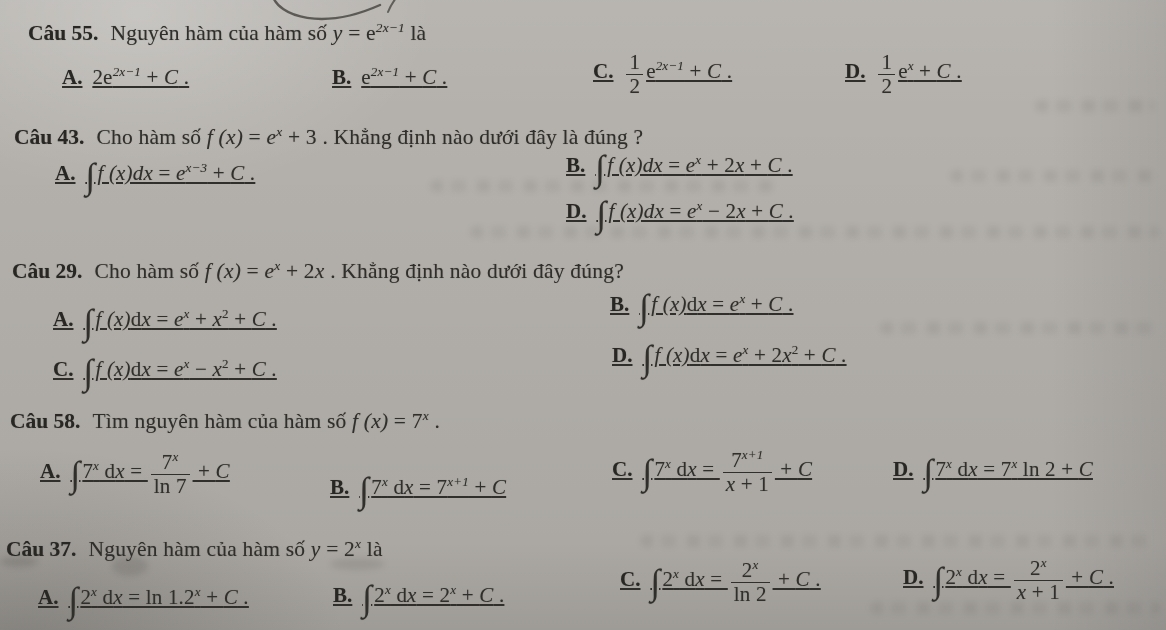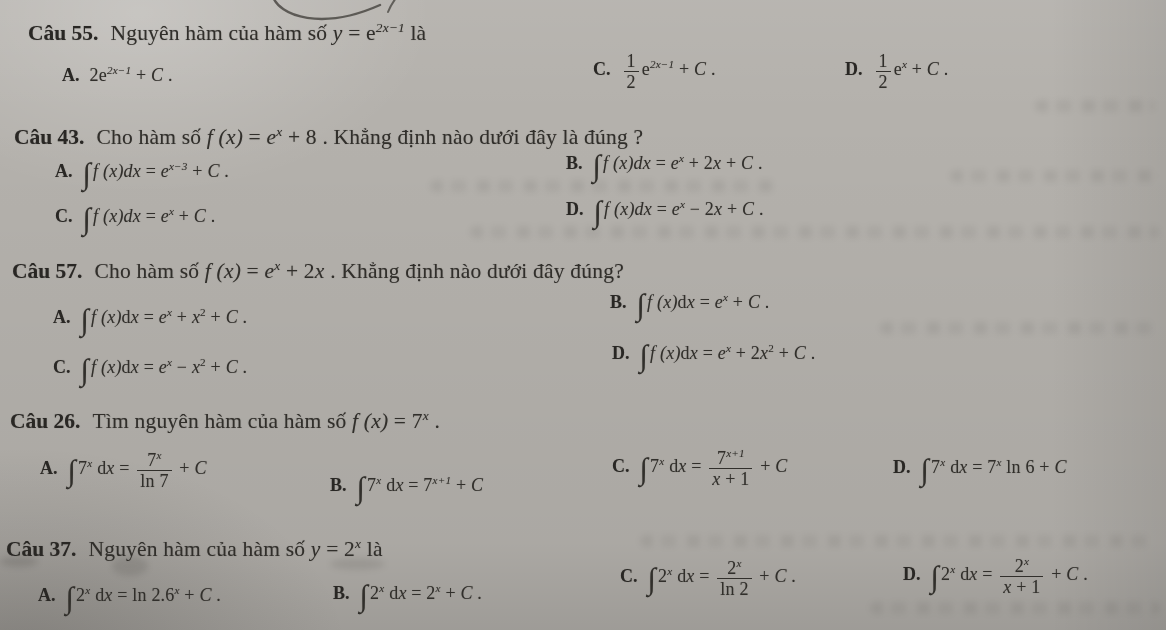--- a/index.html
+++ b/index.html
@@ -11,22 +11,22 @@
       radial-gradient(ellipse 500px 320px at 2% 104%, rgba(35,33,30,0.22), rgba(35,33,30,0) 65%),
       linear-gradient(to right, rgba(0,0,0,0) 90%, rgba(0,0,0,0.07)),
       linear-gradient(to bottom, rgba(255,255,255,0.06), rgba(0,0,0,0) 18%, rgba(0,0,0,0.05) 86%, rgba(0,0,0,0.12)),
       #b4b1ac;
     font-family:"Liberation Serif","DejaVu Serif",serif;
     color:#312f2b;
   }
   .q-head{position:absolute;white-space:nowrap;font-size:21.5px;line-height:1.2;
           text-shadow:0 0 1px rgba(49,47,43,0.35);}
   .q-label{font-weight:bold;color:#292724;margin-right:12px;}
-  .opt{position:absolute;white-space:nowrap;font-size:18px;line-height:1.2;
-       text-shadow:0 0 1px rgba(49,47,43,0.3);}
+  .opt{position:absolute;white-space:nowrap;font-size:21px;line-height:1.2;
+       text-shadow:0 0 1px rgba(49,47,43,0.3);text-decoration:underline;}
   .opt-label{font-weight:bold;color:#292724;margin-right:10px;}
   .math{letter-spacing:0.2px;}
   .tk-r{font-style:normal;}
   .tk-i{font-style:italic;}
   .tk-is{font-style:italic;font-size:0.62em;vertical-align:0.62em;}
   .tk-rs{font-style:normal;font-size:0.62em;vertical-align:0.62em;}
   .tk-int{font-style:normal;font-size:1.7em;line-height:0;vertical-align:-0.22em;margin-right:2px;}
   .frac{display:inline-block;text-align:center;vertical-align:-0.72em;line-height:1.0;margin:0 3px;}
   .frac .num{display:block;padding:0 3px 1px;}
   .frac .den{display:block;border-top:1.7px solid #312f2b;padding:1px 3px 0;}
@@ -56,80 +56,80 @@
   <div class="smudge" style="left:0;top:556px;width:38px;height:11px;opacity:0.35;"></div>
   <div class="smudge" style="left:112px;top:556px;width:36px;height:20px;opacity:0.3;"></div>
   <div class="smudge" style="left:330px;top:558px;width:55px;height:12px;opacity:0.25;"></div>
 
   <div class="q-head" style="left:28px;top:20px;">
     <span class="q-label">Câu 55.</span><span class="math"><span class="tk-r">Nguyên hàm của hàm số </span><span class="tk-i">y</span><span class="tk-r"> = e</span><span class="tk-is">2x−1</span><span class="tk-r">  là</span></span>
   </div>
   <div class="opt" style="left:62px;top:64px;">
     <span class="opt-label">A.</span><span class="math"><span class="tk-r">2e</span><span class="tk-is">2x−1</span><span class="tk-r"> + </span><span class="tk-i">C</span><span class="tk-r"> .</span></span>
   </div>
+  <div class="opt" style="left:332px;top:64px;">
+    <span class="opt-label">B.</span><span class="math"><span class="tk-r">e</span><span class="tk-is">2x−1</span><span class="tk-r"> + </span><span class="tk-i">C</span><span class="tk-r"> .</span></span>
+  </div>
   <div class="opt" style="left:593px;top:52px;">
     <span class="opt-label">C.</span><span class="math"><span class="frac"><span class="num"><span class="tk-r">1</span></span><span class="den"><span class="tk-r">2</span></span></span><span class="tk-r">e</span><span class="tk-is">2x−1</span><span class="tk-r"> + </span><span class="tk-i">C</span><span class="tk-r"> .</span></span>
   </div>
   <div class="opt" style="left:845px;top:52px;">
     <span class="opt-label">D.</span><span class="math"><span class="frac"><span class="num"><span class="tk-r">1</span></span><span class="den"><span class="tk-r">2</span></span></span><span class="tk-r">e</span><span class="tk-is">x</span><span class="tk-r"> + </span><span class="tk-i">C</span><span class="tk-r"> .</span></span>
   </div>
 
   <div class="q-head" style="left:14px;top:124px;">
-    <span class="q-label">Câu 43.</span><span class="math"><span class="tk-r">Cho hàm số </span><span class="tk-i">f (x)</span><span class="tk-r"> = </span><span class="tk-i">e</span><span class="tk-is">x</span><span class="tk-r"> + 8 . Khẳng định nào dưới đây là đúng ?</span></span>
+    <span class="q-label">Câu 43.</span><span class="math"><span class="tk-r">Cho hàm số </span><span class="tk-i">f (x)</span><span class="tk-r"> = </span><span class="tk-i">e</span><span class="tk-is">x</span><span class="tk-r"> + 3 . Khẳng định nào dưới đây là đúng ?</span></span>
   </div>
   <div class="opt" style="left:55px;top:160px;">
     <span class="opt-label">A.</span><span class="math"><span class="tk-int">∫</span><span class="tk-i">f (x)dx</span><span class="tk-r"> = </span><span class="tk-i">e</span><span class="tk-is">x−3</span><span class="tk-r"> + </span><span class="tk-i">C</span><span class="tk-r"> .</span></span>
   </div>
   <div class="opt" style="left:566px;top:152px;">
     <span class="opt-label">B.</span><span class="math"><span class="tk-int">∫</span><span class="tk-i">f (x)dx</span><span class="tk-r"> = </span><span class="tk-i">e</span><span class="tk-is">x</span><span class="tk-r"> + 2</span><span class="tk-i">x</span><span class="tk-r"> + </span><span class="tk-i">C</span><span class="tk-r"> .</span></span>
   </div>
-  <div class="opt" style="left:55px;top:205px;">
-    <span class="opt-label">C.</span><span class="math"><span class="tk-int">∫</span><span class="tk-i">f (x)dx</span><span class="tk-r"> = </span><span class="tk-i">e</span><span class="tk-is">x</span><span class="tk-r"> + </span><span class="tk-i">C</span><span class="tk-r"> .</span></span>
-  </div>
   <div class="opt" style="left:566px;top:198px;">
     <span class="opt-label">D.</span><span class="math"><span class="tk-int">∫</span><span class="tk-i">f (x)dx</span><span class="tk-r"> = </span><span class="tk-i">e</span><span class="tk-is">x</span><span class="tk-r"> − 2</span><span class="tk-i">x</span><span class="tk-r"> + </span><span class="tk-i">C</span><span class="tk-r"> .</span></span>
   </div>
 
   <div class="q-head" style="left:12px;top:258px;">
-    <span class="q-label">Câu 57.</span><span class="math"><span class="tk-r">Cho hàm số </span><span class="tk-i">f (x)</span><span class="tk-r"> = </span><span class="tk-i">e</span><span class="tk-is">x</span><span class="tk-r"> + 2</span><span class="tk-i">x</span><span class="tk-r"> . Khẳng định nào dưới đây đúng?</span></span>
+    <span class="q-label">Câu 29.</span><span class="math"><span class="tk-r">Cho hàm số </span><span class="tk-i">f (x)</span><span class="tk-r"> = </span><span class="tk-i">e</span><span class="tk-is">x</span><span class="tk-r"> + 2</span><span class="tk-i">x</span><span class="tk-r"> . Khẳng định nào dưới đây đúng?</span></span>
   </div>
   <div class="opt" style="left:53px;top:306px;">
     <span class="opt-label">A.</span><span class="math"><span class="tk-int">∫</span><span class="tk-i">f (x)</span><span class="tk-r">d</span><span class="tk-i">x</span><span class="tk-r"> = </span><span class="tk-i">e</span><span class="tk-is">x</span><span class="tk-r"> + </span><span class="tk-i">x</span><span class="tk-rs">2</span><span class="tk-r"> + </span><span class="tk-i">C</span><span class="tk-r"> .</span></span>
   </div>
   <div class="opt" style="left:610px;top:291px;">
     <span class="opt-label">B.</span><span class="math"><span class="tk-int">∫</span><span class="tk-i">f (x)</span><span class="tk-r">d</span><span class="tk-i">x</span><span class="tk-r"> = </span><span class="tk-i">e</span><span class="tk-is">x</span><span class="tk-r"> + </span><span class="tk-i">C</span><span class="tk-r"> .</span></span>
   </div>
   <div class="opt" style="left:53px;top:356px;">
     <span class="opt-label">C.</span><span class="math"><span class="tk-int">∫</span><span class="tk-i">f (x)</span><span class="tk-r">d</span><span class="tk-i">x</span><span class="tk-r"> = </span><span class="tk-i">e</span><span class="tk-is">x</span><span class="tk-r"> − </span><span class="tk-i">x</span><span class="tk-rs">2</span><span class="tk-r"> + </span><span class="tk-i">C</span><span class="tk-r"> .</span></span>
   </div>
   <div class="opt" style="left:612px;top:342px;">
     <span class="opt-label">D.</span><span class="math"><span class="tk-int">∫</span><span class="tk-i">f (x)</span><span class="tk-r">d</span><span class="tk-i">x</span><span class="tk-r"> = </span><span class="tk-i">e</span><span class="tk-is">x</span><span class="tk-r"> + 2</span><span class="tk-i">x</span><span class="tk-rs">2</span><span class="tk-r"> + </span><span class="tk-i">C</span><span class="tk-r"> .</span></span>
   </div>
 
   <div class="q-head" style="left:10px;top:408px;">
-    <span class="q-label">Câu 26.</span><span class="math"><span class="tk-r">Tìm nguyên hàm của hàm số </span><span class="tk-i">f (x)</span><span class="tk-r"> = 7</span><span class="tk-is">x</span><span class="tk-r"> .</span></span>
+    <span class="q-label">Câu 58.</span><span class="math"><span class="tk-r">Tìm nguyên hàm của hàm số </span><span class="tk-i">f (x)</span><span class="tk-r"> = 7</span><span class="tk-is">x</span><span class="tk-r"> .</span></span>
   </div>
   <div class="opt" style="left:40px;top:450px;">
     <span class="opt-label">A.</span><span class="math"><span class="tk-int">∫</span><span class="tk-r">7</span><span class="tk-is">x</span><span class="tk-r"> d</span><span class="tk-i">x</span><span class="tk-r"> = </span><span class="frac"><span class="num"><span class="tk-r">7</span><span class="tk-is">x</span></span><span class="den"><span class="tk-r">ln 7</span></span></span><span class="tk-r"> + </span><span class="tk-i">C</span></span>
   </div>
   <div class="opt" style="left:330px;top:474px;">
     <span class="opt-label">B.</span><span class="math"><span class="tk-int">∫</span><span class="tk-r">7</span><span class="tk-is">x</span><span class="tk-r"> d</span><span class="tk-i">x</span><span class="tk-r"> = 7</span><span class="tk-is">x+1</span><span class="tk-r"> + </span><span class="tk-i">C</span></span>
   </div>
   <div class="opt" style="left:612px;top:448px;">
     <span class="opt-label">C.</span><span class="math"><span class="tk-int">∫</span><span class="tk-r">7</span><span class="tk-is">x</span><span class="tk-r"> d</span><span class="tk-i">x</span><span class="tk-r"> = </span><span class="frac"><span class="num"><span class="tk-r">7</span><span class="tk-is">x+1</span></span><span class="den"><span class="tk-i">x</span><span class="tk-r"> + 1</span></span></span><span class="tk-r"> + </span><span class="tk-i">C</span></span>
   </div>
   <div class="opt" style="left:893px;top:456px;">
-    <span class="opt-label">D.</span><span class="math"><span class="tk-int">∫</span><span class="tk-r">7</span><span class="tk-is">x</span><span class="tk-r"> d</span><span class="tk-i">x</span><span class="tk-r"> = 7</span><span class="tk-is">x</span><span class="tk-r"> ln 6 + </span><span class="tk-i">C</span></span>
+    <span class="opt-label">D.</span><span class="math"><span class="tk-int">∫</span><span class="tk-r">7</span><span class="tk-is">x</span><span class="tk-r"> d</span><span class="tk-i">x</span><span class="tk-r"> = 7</span><span class="tk-is">x</span><span class="tk-r"> ln 2 + </span><span class="tk-i">C</span></span>
   </div>
 
   <div class="q-head" style="left:6px;top:536px;">
     <span class="q-label">Câu 37.</span><span class="math"><span class="tk-r">Nguyên hàm của hàm số </span><span class="tk-i">y</span><span class="tk-r"> = 2</span><span class="tk-is">x</span><span class="tk-r">  là</span></span>
   </div>
   <div class="opt" style="left:38px;top:584px;">
-    <span class="opt-label">A.</span><span class="math"><span class="tk-int">∫</span><span class="tk-r">2</span><span class="tk-is">x</span><span class="tk-r"> d</span><span class="tk-i">x</span><span class="tk-r"> = ln 2.6</span><span class="tk-is">x</span><span class="tk-r"> + </span><span class="tk-i">C</span><span class="tk-r"> .</span></span>
+    <span class="opt-label">A.</span><span class="math"><span class="tk-int">∫</span><span class="tk-r">2</span><span class="tk-is">x</span><span class="tk-r"> d</span><span class="tk-i">x</span><span class="tk-r"> = ln 1.2</span><span class="tk-is">x</span><span class="tk-r"> + </span><span class="tk-i">C</span><span class="tk-r"> .</span></span>
   </div>
   <div class="opt" style="left:333px;top:582px;">
     <span class="opt-label">B.</span><span class="math"><span class="tk-int">∫</span><span class="tk-r">2</span><span class="tk-is">x</span><span class="tk-r"> d</span><span class="tk-i">x</span><span class="tk-r"> = 2</span><span class="tk-is">x</span><span class="tk-r"> + </span><span class="tk-i">C</span><span class="tk-r"> .</span></span>
   </div>
   <div class="opt" style="left:620px;top:558px;">
     <span class="opt-label">C.</span><span class="math"><span class="tk-int">∫</span><span class="tk-r">2</span><span class="tk-is">x</span><span class="tk-r"> d</span><span class="tk-i">x</span><span class="tk-r"> = </span><span class="frac"><span class="num"><span class="tk-r">2</span><span class="tk-is">x</span></span><span class="den"><span class="tk-r">ln 2</span></span></span><span class="tk-r"> + </span><span class="tk-i">C</span><span class="tk-r"> .</span></span>
   </div>
   <div class="opt" style="left:903px;top:556px;">
     <span class="opt-label">D.</span><span class="math"><span class="tk-int">∫</span><span class="tk-r">2</span><span class="tk-is">x</span><span class="tk-r"> d</span><span class="tk-i">x</span><span class="tk-r"> = </span><span class="frac"><span class="num"><span class="tk-r">2</span><span class="tk-is">x</span></span><span class="den"><span class="tk-i">x</span><span class="tk-r"> + 1</span></span></span><span class="tk-r"> + </span><span class="tk-i">C</span><span class="tk-r"> .</span></span>
   </div>

